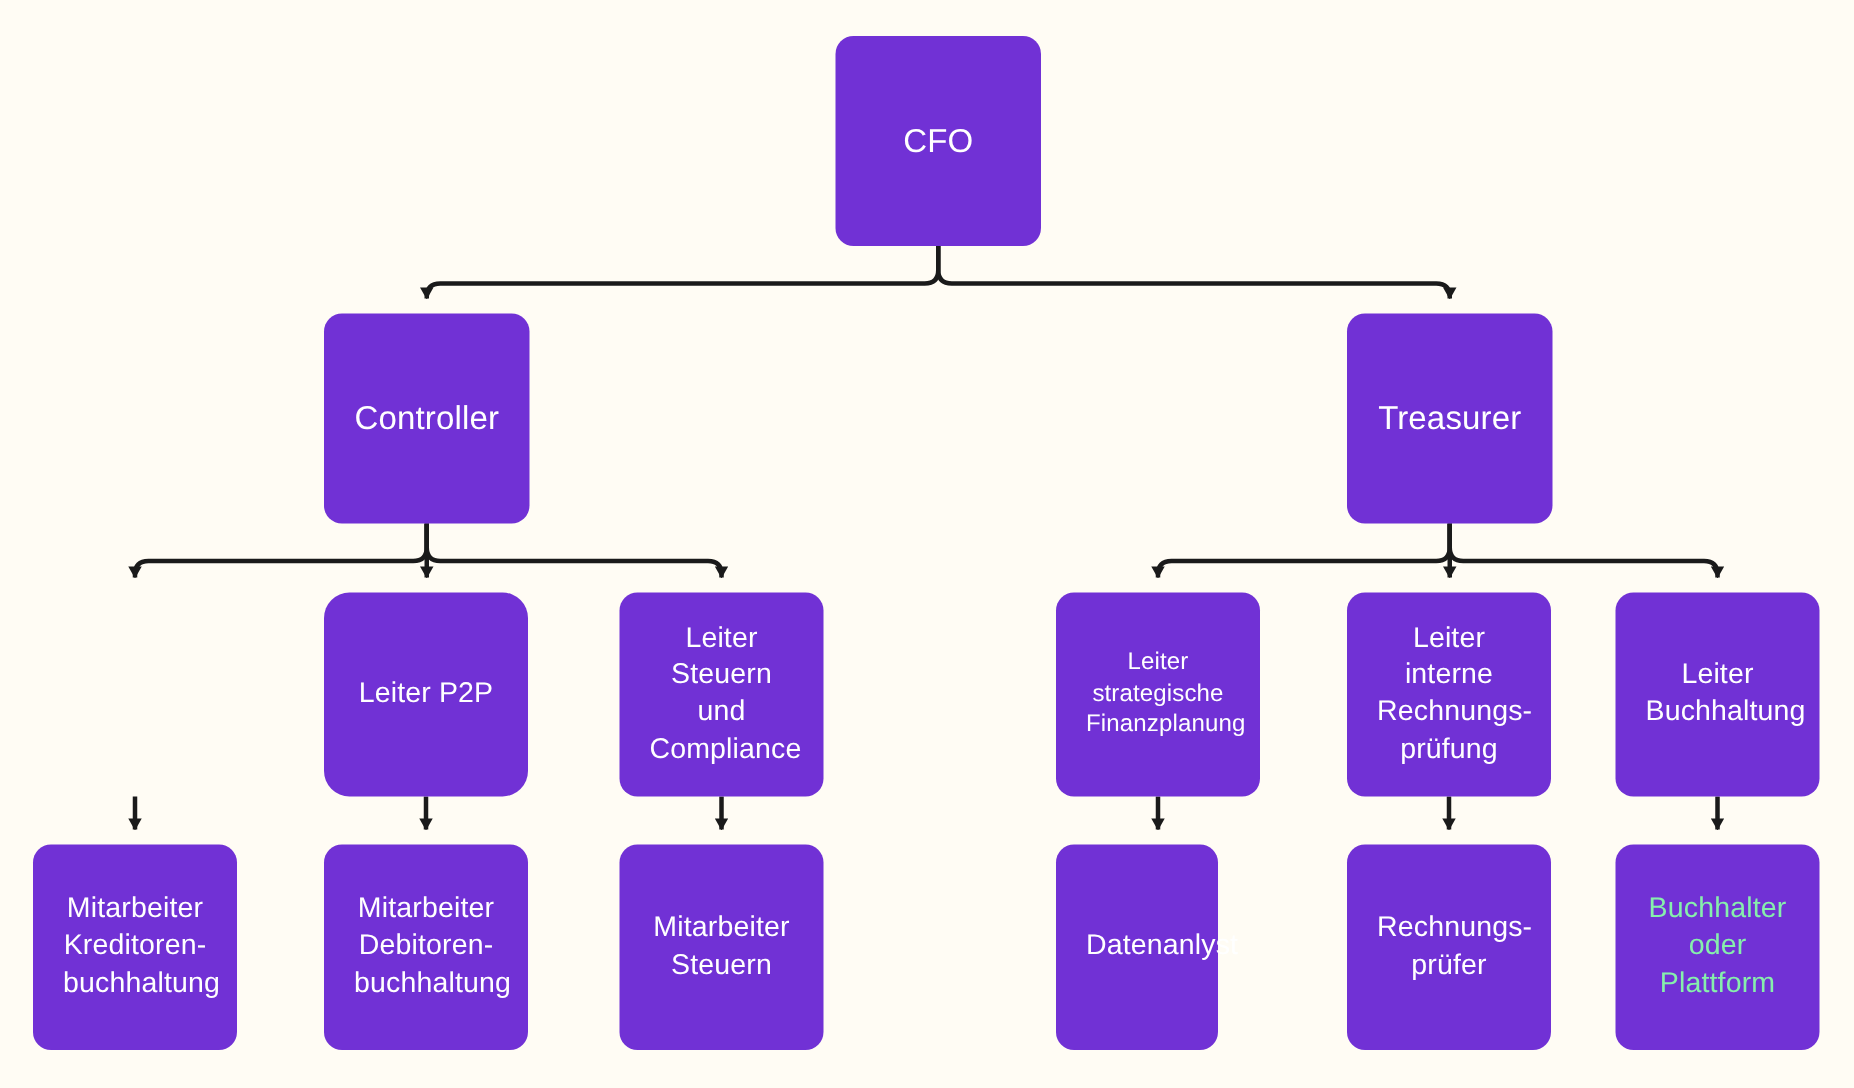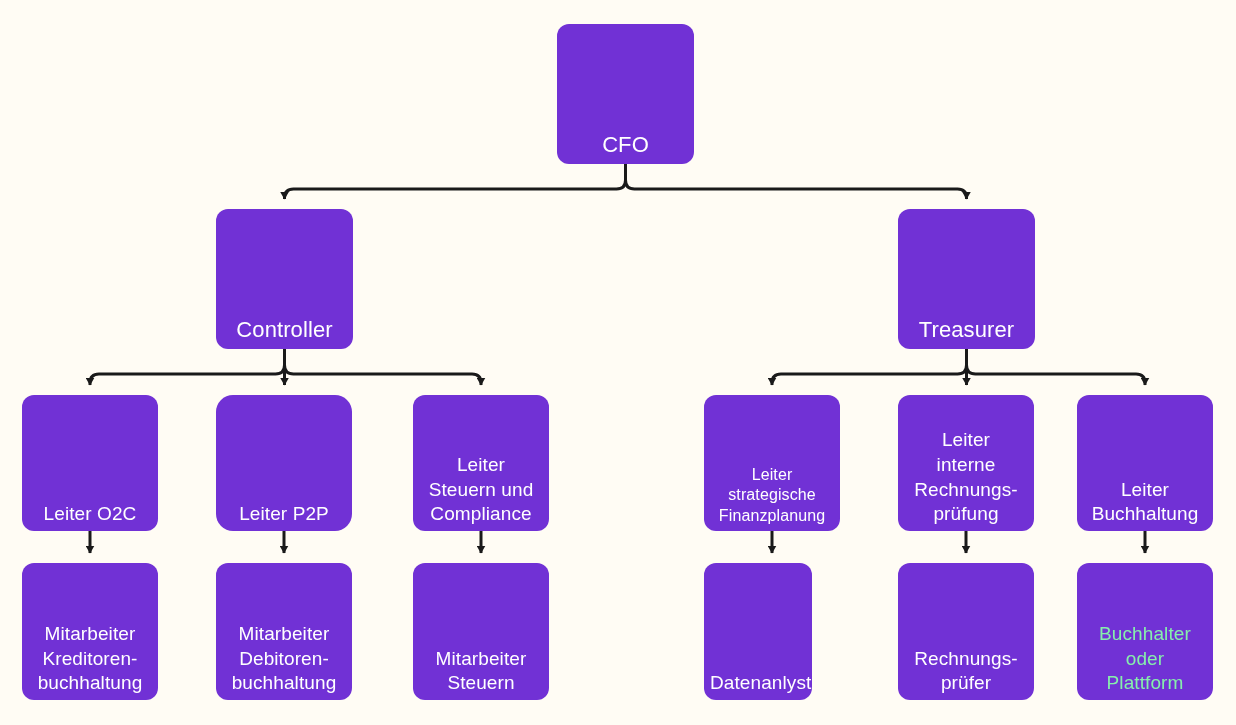--- a/index.html
+++ b/index.html
@@ -27,26 +27,26 @@
     width: 1236px;
     height: 725px;
     pointer-events: none;
   }
   .node {
     position: absolute;
     box-sizing: border-box;
     background: #7131d5;
     border-radius: 12px;
     display: flex;
-    align-items: flex-end;
+    align-items: center;
     justify-content: center;
     text-align: center;
     color: #ffffff;
     line-height: 1.30;
-    padding: 4px 6px;
+    padding: 4px 20px;
     letter-spacing: 0.1px;
   }
   .node .node-label {
     display: block;
     white-space: pre-line;
     width: 100%;
   }
   .fs-lg { font-size: 22px; }
   .fs-md { font-size: 19px; }
   .fs-sm { font-size: 16px; }
@@ -85,23 +85,20 @@
   </div>
 
   <div class="node fs-lg" id="n-controller" style="left: 216px; top: 209px; width: 137px; height: 140px; background: rgb(113, 49, 213); color: rgb(255, 255, 255);">
     <span class="node-label">Controller</span>
   </div>
 
   <div class="node fs-lg" id="n-treasurer" style="left: 898px; top: 209px; width: 137px; height: 140px; background: rgb(113, 49, 213); color: rgb(255, 255, 255);">
     <span class="node-label">Treasurer</span>
   </div>
 
-  <div class="node fs-md" id="n-leiter_o2c" style="left: 22px; top: 395px; width: 136px; height: 136px; background: rgb(113, 49, 213); color: rgb(255, 255, 255);">
-    <span class="node-label">Leiter O2C</span>
-  </div>
 
   <div class="node fs-md" id="n-leiter_p2p" style="left: 216px; top: 395px; width: 136px; height: 136px; background: rgb(113, 49, 213); color: rgb(255, 255, 255); border-radius: 17px;">
     <span class="node-label">Leiter P2P</span>
   </div>
 
   <div class="node fs-md" id="n-leiter_steuern_compliance" style="left: 413px; top: 395px; width: 136px; height: 136px; background: rgb(113, 49, 213); color: rgb(255, 255, 255);">
     <span class="node-label">Leiter
 Steuern und
 Compliance</span>
   </div>

